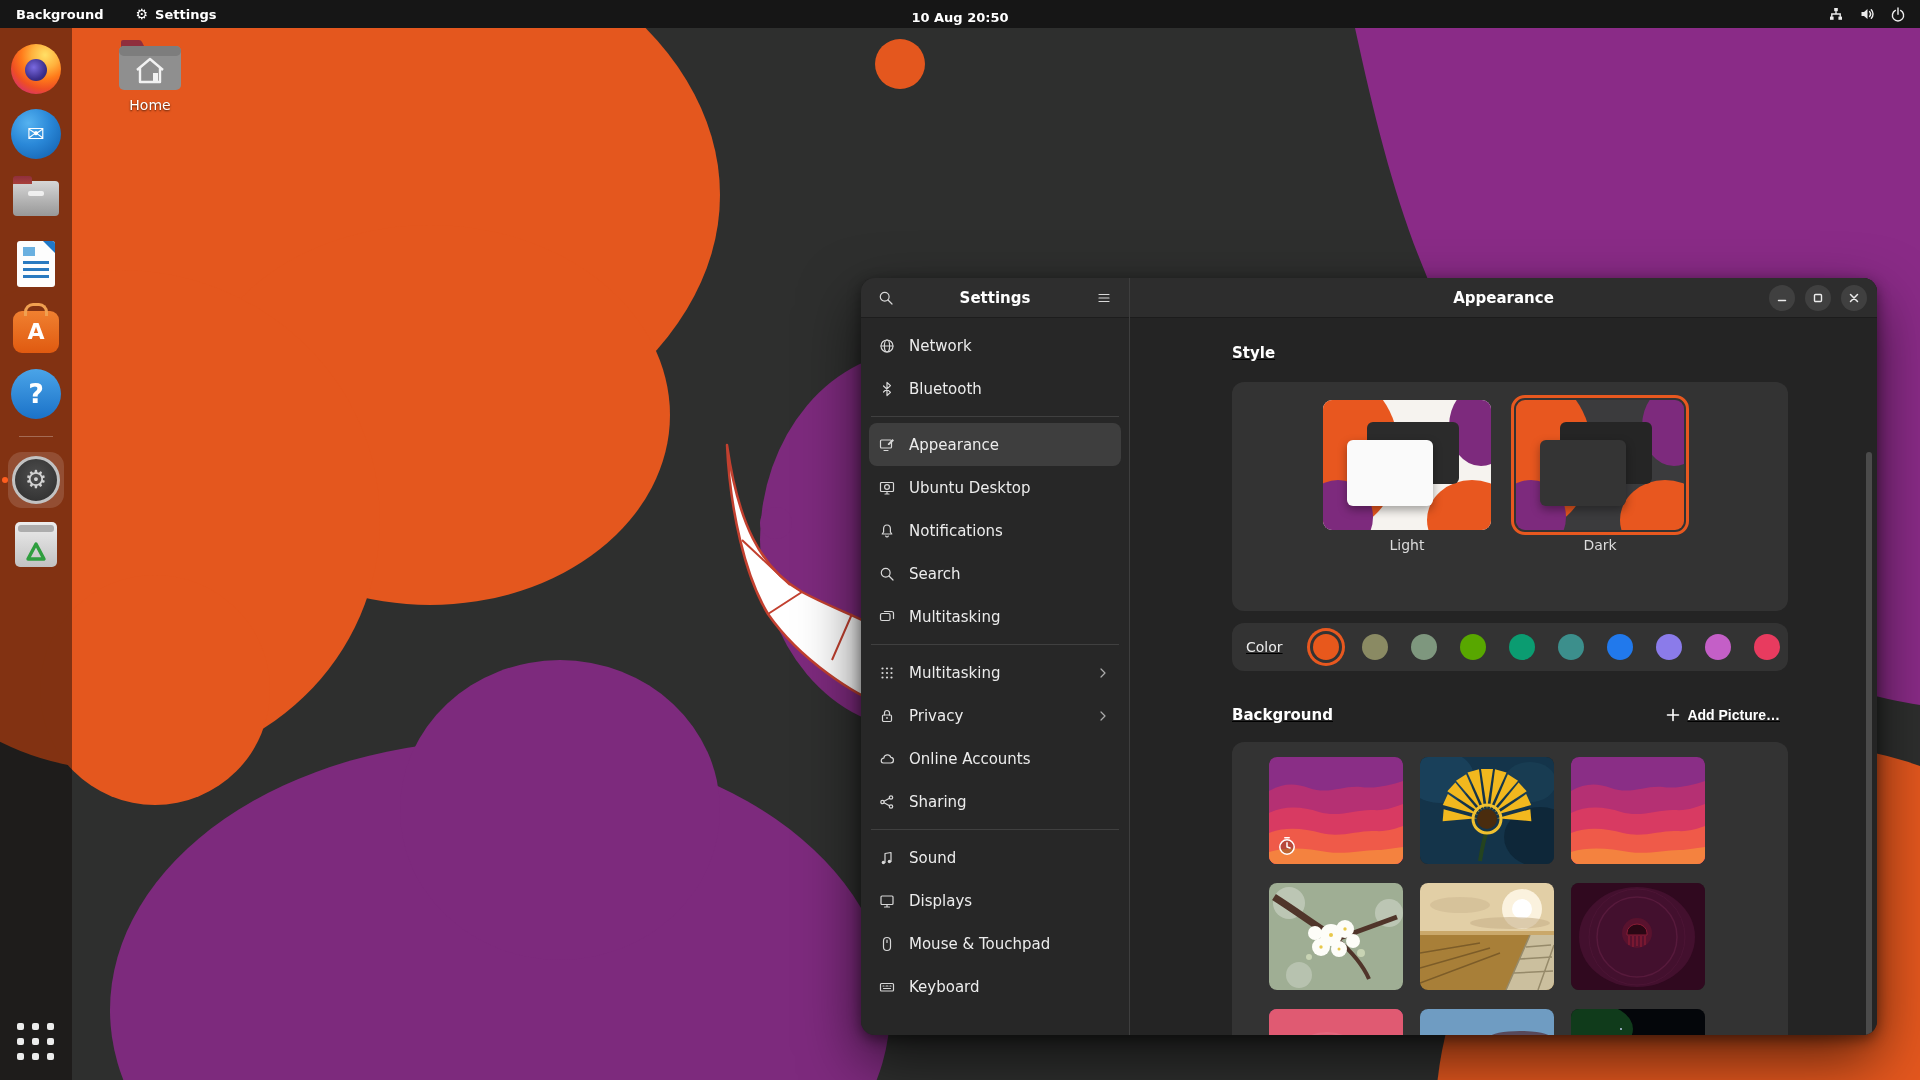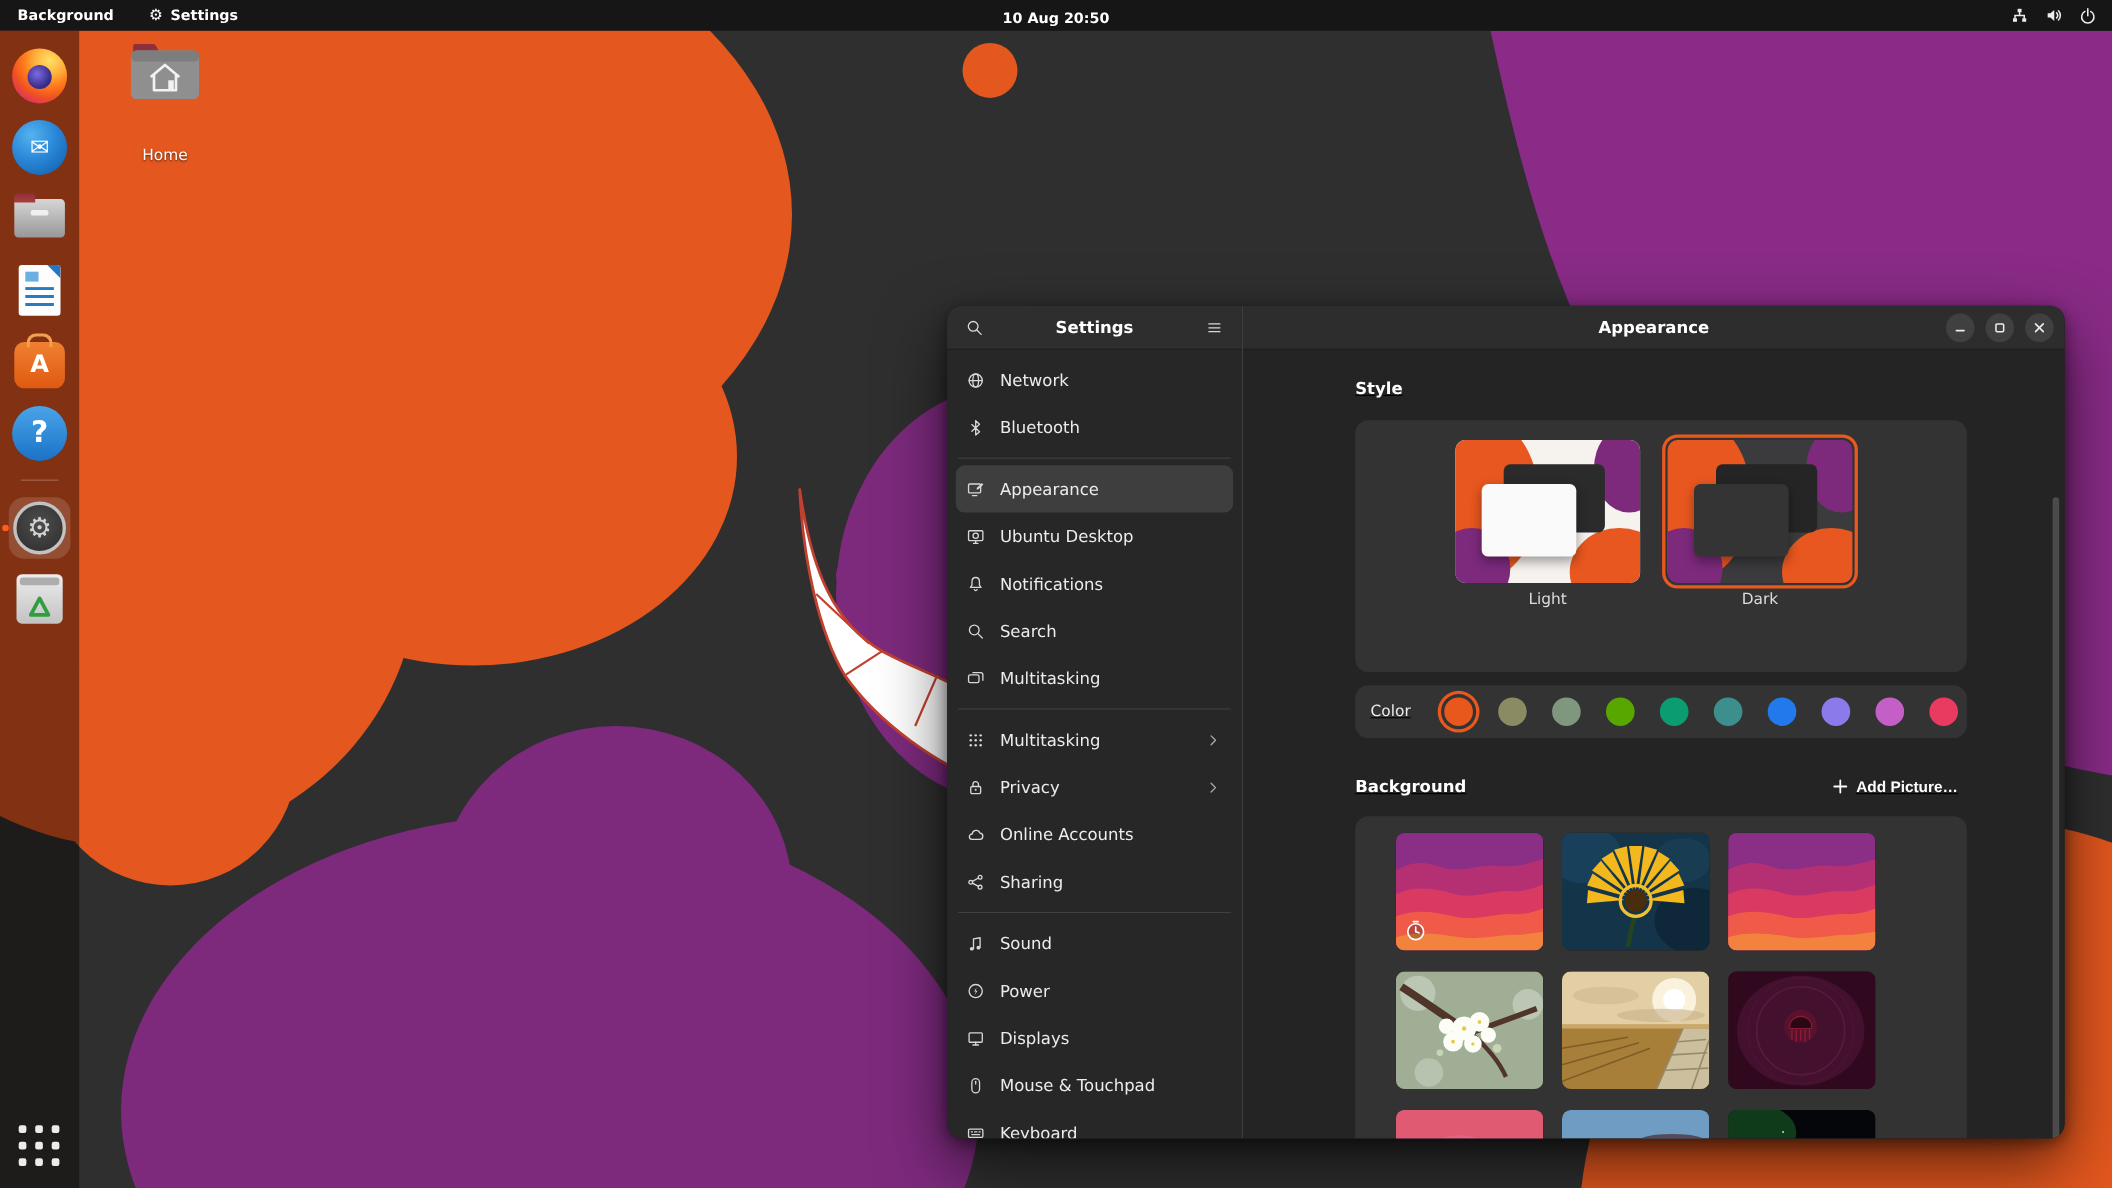--- a/index.html
+++ b/index.html
@@ -62,21 +62,21 @@
     justify-content:center; color:#d2d2d2; font-size:25px; }
   .ic-trash { width:42px; height:45px; background:linear-gradient(#ededed,#c2c2c2); border-radius:5px;
     position:relative; display:flex; align-items:flex-end; justify-content:center; }
   .ic-trash::before { content:""; position:absolute; left:3px; right:3px; top:3px; height:7px;
     background:#adadad; border-radius:3px; }
   .ic-grid { width:38px; height:38px; display:grid; grid-template-columns:repeat(3,1fr); gap:7px; }
   .ic-grid span { width:7px; height:7px; border-radius:2px; background:#ececec; }
 
   
   .home-icon { position:absolute; left:108px; top:40px; width:84px; z-index:5; display:flex;
-    flex-direction:column; align-items:center;gap:36px; }
+    flex-direction:column; align-items:center; }
   .home-label { margin-top:5px; color:#fff; font-size:14px; text-shadow:0 1px 2px rgba(0,0,0,.7); }
 
   
   .window { position:absolute; left:861px; top:278px; width:1016px; height:757px; z-index:20;
     border-radius:14px; overflow:hidden; display:flex; background:#242424;
     box-shadow:0 24px 60px rgba(0,0,0,0.6), 0 4px 14px rgba(0,0,0,0.45); }
 
   .sidebar { width:269px; background:#272727; border-right:1px solid #3e3e3e; display:flex; flex-direction:column; }
   .sb-header { height:40px; background:#2e2e2e; display:flex; align-items:center; padding:0 10px;
     border-bottom:1px solid #1d1d1d; flex:none; }
@@ -427,29 +427,20 @@
           <span class="sb-ic">
             <svg class="i" width="16" height="16" viewBox="0 0 16 16">
                 <path d="M6 12.5 V3.5 L12 2.5 V11.5"></path>
                 <circle cx="4.4" cy="12.5" r="1.7" fill="#d8d8d8" stroke="none"></circle>
                 <circle cx="10.4" cy="11.5" r="1.7" fill="#d8d8d8" stroke="none"></circle>
               </svg>
             </span>
           <span class="sb-label">Sound</span>
         </div>
 
-        <div class="sb-item">
-          <span class="sb-ic">
-            <svg class="i" width="16" height="16" viewBox="0 0 16 16">
-                <circle cx="8" cy="8" r="6"></circle>
-                <path d="M8.8 4.5 L6.6 8.4 H8.2 L7.2 11.5 L9.6 7.6 H8 Z" fill="#d8d8d8" stroke="none"></path>
-              </svg>
-            </span>
-          <span class="sb-label">Power</span>
-        </div>
 
         <div class="sb-item">
           <span class="sb-ic">
             <svg class="i" width="16" height="16" viewBox="0 0 16 16">
                 <rect x="2" y="3" width="12" height="8.5" rx="1"></rect>
                 <path d="M5.5 14 H10.5 M8 11.5 V14"></path>
               </svg>
             </span>
           <span class="sb-label">Displays</span>
         </div>

